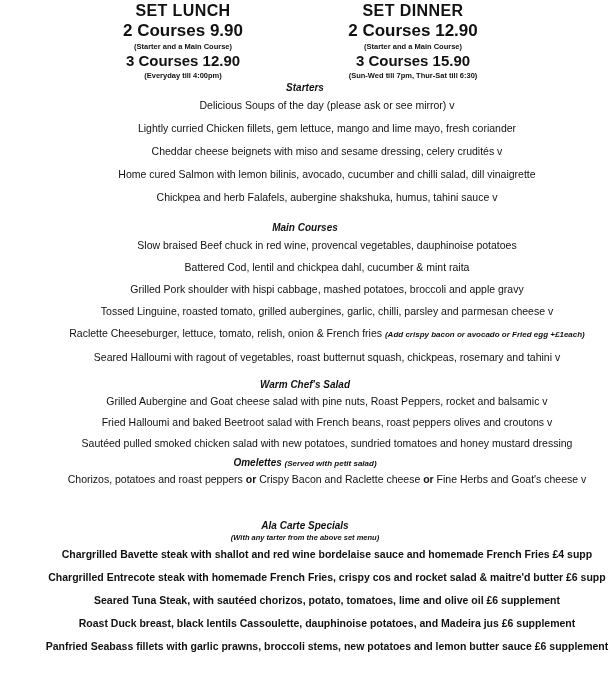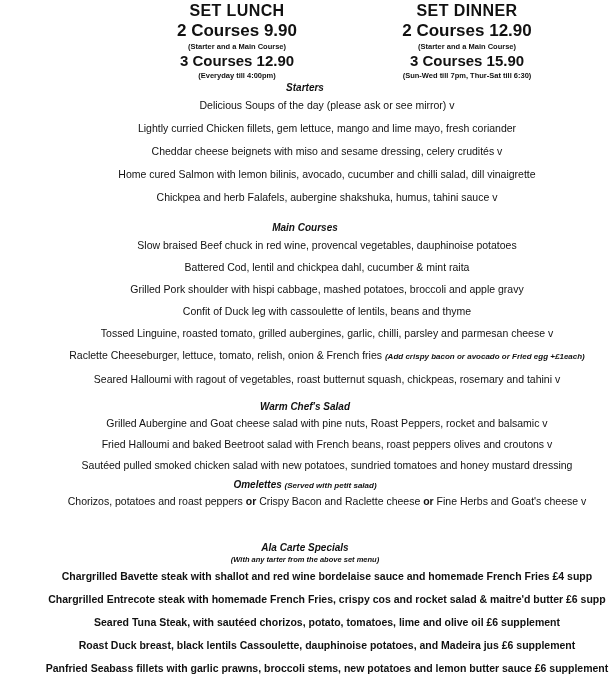--- a/index.html
+++ b/index.html
@@ -18,21 +18,21 @@
   .menu {
     width: 610px;
     height: 700px;
     position: relative;
     box-sizing: border-box;
   }
 
   
   .header {
     display: flex;
-    justify-content: flex-end;
+    justify-content: center;
     align-items: flex-start;
     padding: 2px 24px 0 6px;
     box-sizing: border-box;
   }
   .header-block {
     text-align: center;
     width: 230px;
   }
   .header-block.left { margin-left: 8px; }
   .header-block.right { margin-right: 4px; }
@@ -140,21 +140,20 @@
     <div class="item">Cheddar cheese beignets with miso and sesame dressing, celery crudités v</div>
     <div class="item">Home cured Salmon with lemon bilinis, avocado, cucumber and chilli salad, dill vinaigrette</div>
     <div class="item">Chickpea and herb Falafels, aubergine shakshuka, humus, tahini sauce v</div>
   </div>
 
   <div class="mains">
     <div class="section-head">Main Courses</div>
     <div class="item">Slow braised Beef chuck in red wine, provencal vegetables, dauphinoise potatoes</div>
     <div class="item">Battered Cod, lentil and chickpea dahl, cucumber &amp; mint raita</div>
     <div class="item">Grilled Pork shoulder with hispi cabbage, mashed potatoes, broccoli and apple gravy</div>
-    <div class="item">Confit of Duck leg with cassoulette of lentils, beans and thyme</div>
     <div class="item">Tossed Linguine, roasted tomato, grilled aubergines, garlic, chilli, parsley and parmesan cheese v</div>
     <div class="item"><span>Raclette Cheeseburger, lettuce, tomato, relish, onion &amp; French fries </span><span class="add">(Add crispy bacon or avocado or Fried egg +£1each)</span></div>
     <div class="item">Seared Halloumi with ragout of vegetables, roast butternut squash, chickpeas, rosemary and tahini v</div>
   </div>
 
   <div class="salads">
     <div class="section-head">Warm Chef's Salad</div>
     <div class="item">Grilled Aubergine and Goat cheese salad with pine nuts, Roast Peppers, rocket and balsamic v</div>
     <div class="item">Fried Halloumi and baked Beetroot salad with French beans, roast peppers olives and croutons v</div>
     <div class="item">Sautéed pulled smoked chicken salad with new potatoes, sundried tomatoes and honey mustard dressing</div>

